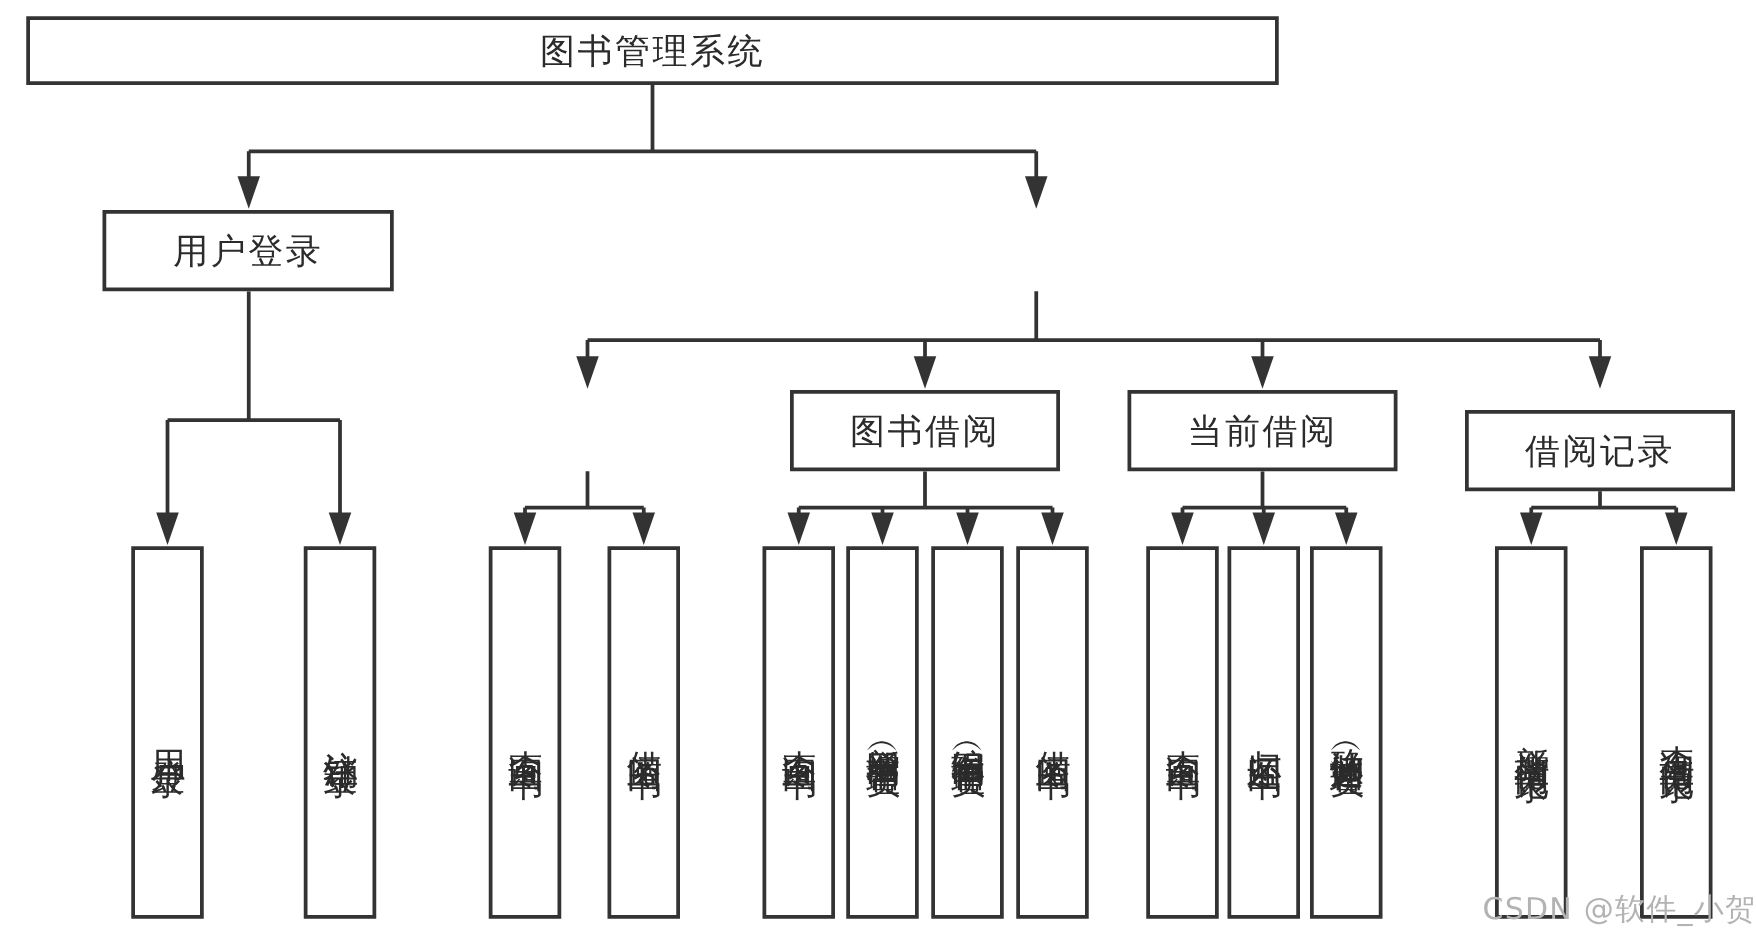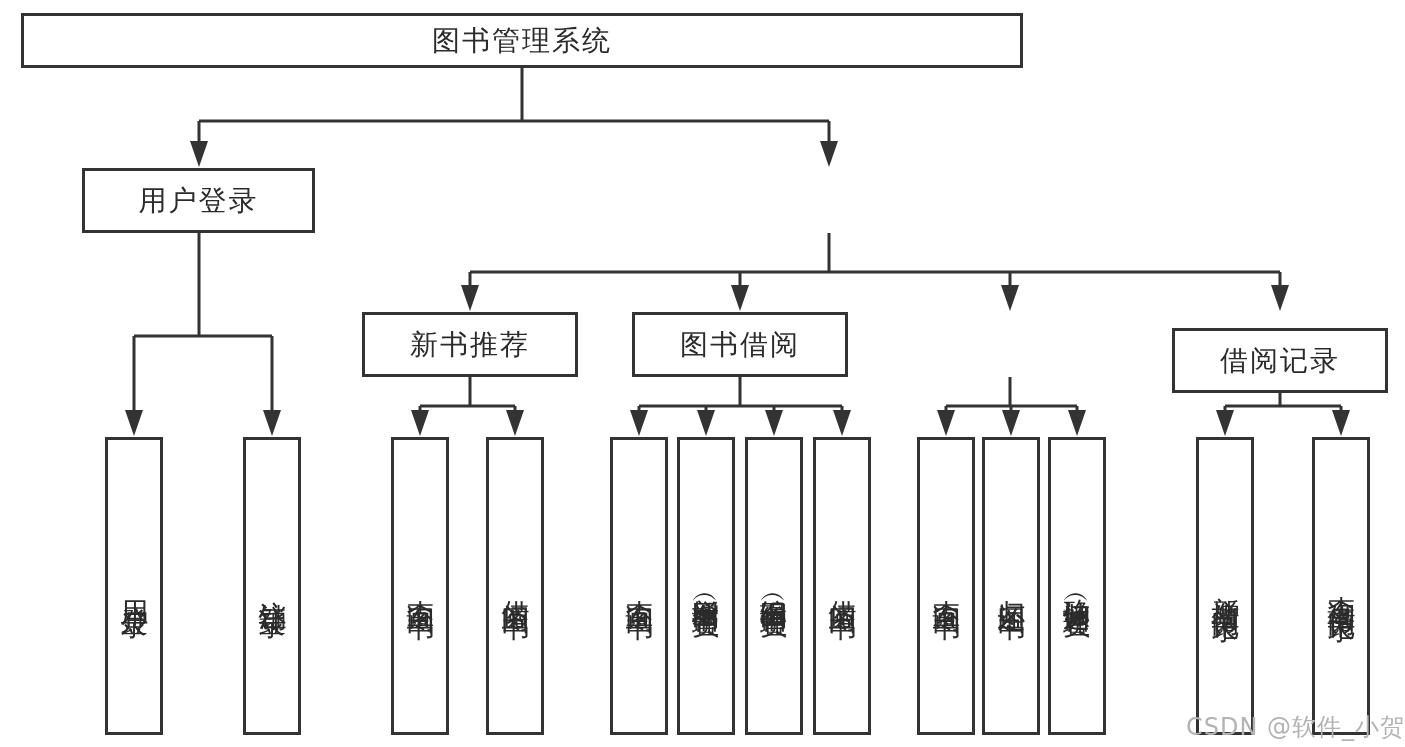--- a/index.html
+++ b/index.html
@@ -105,25 +105,25 @@
   </svg>
 
   <div class="node h" style="left:21px; top:13px; width:1002px; height:55px;">
     <span>图书管理系统</span>
   </div>
 
   <div class="node h" style="left:82px; top:168px; width:233px; height:65px;">
     <span>用户登录</span>
   </div>
 
-  <div class="node h lvl3" style="left:362px;">
-    <span>新书推荐</span>
-  </div>
   <div class="node h lvl3" style="left:632px;text-align:right;">
     <span>图书借阅</span>
+  </div>
+  <div class="node h lvl3" style="left:902px;">
+    <span>当前借阅</span>
   </div>
   <div class="node h lvl3" style="left:1172px;margin-top:16px;">
     <span>借阅记录</span>
   </div>
 
   <div class="node v leaf" style="left:105px;">
     <span>用户登录</span>
   </div>
   <div class="node v leaf" style="left:243px;">
     <span>注销登录</span>

